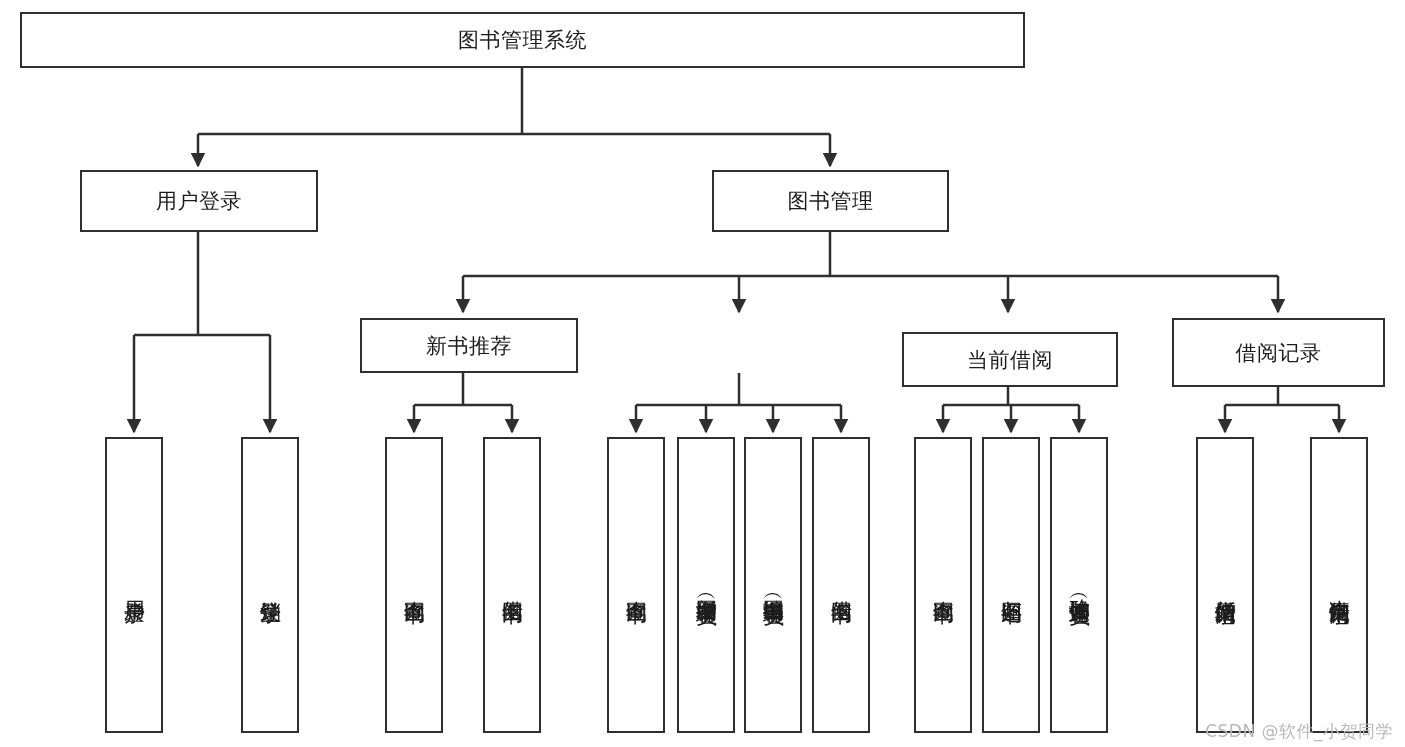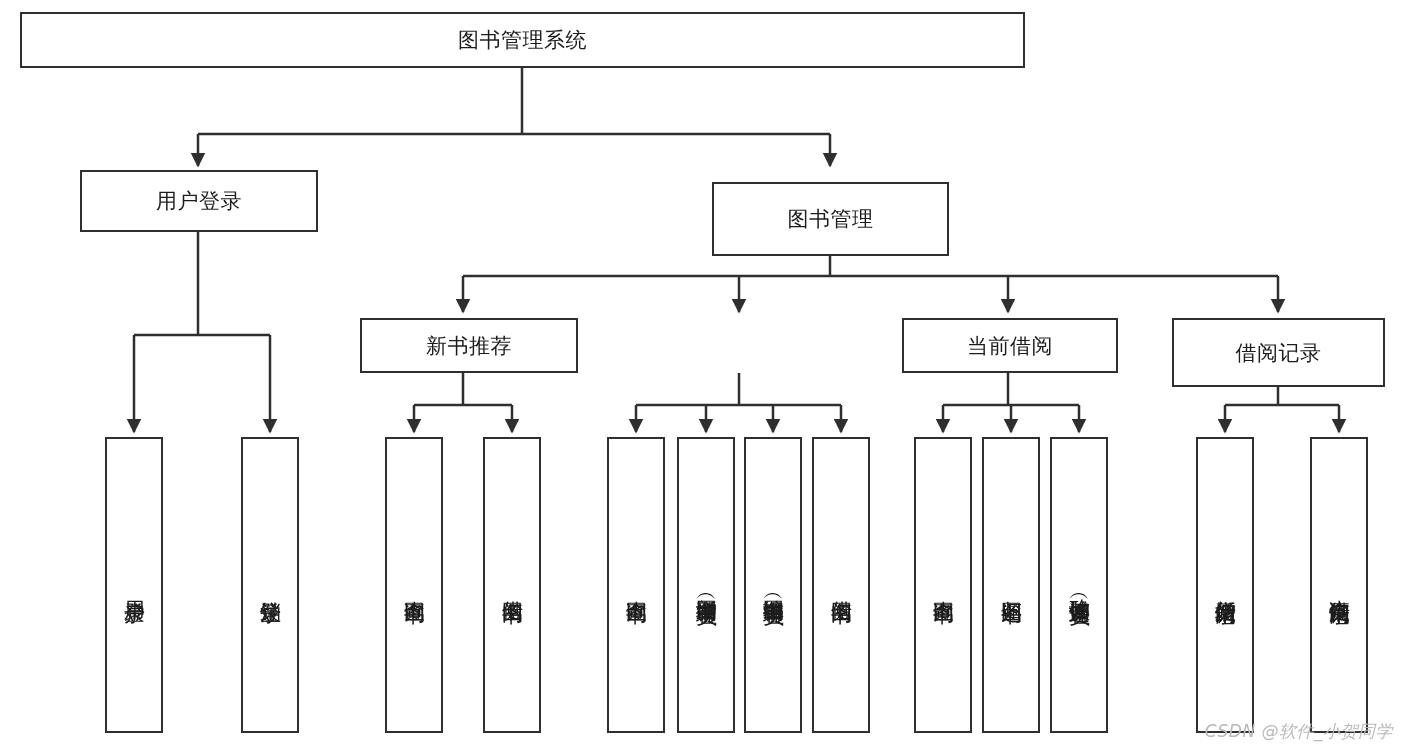--- a/index.html
+++ b/index.html
@@ -50,21 +50,20 @@
   }
   .watermark {
     position: absolute;
     right: 12px;
     bottom: 4px;
     font-size: 17px;
     color: #b9b9b9;
     letter-spacing: 0.5px;
     white-space: nowrap;
     pointer-events: none;
-    font-style: italic;
   }
 </style>
 </head>
 <body>
 
 <div id="diagram-root">
 
   <svg id="tree-svg" viewBox="0 0 1405 747" xmlns="http://www.w3.org/2000/svg">
     <defs>
       <marker id="arrow" viewBox="0 0 10 10" refX="9" refY="5" markerWidth="6" markerHeight="6" orient="auto-start-reverse">
@@ -111,24 +110,24 @@
       <path d="M 1278 373 L 1278 405"></path>
       <path d="M 1225 405 L 1339 405"></path>
       <path d="M 1225 405 L 1225 432" marker-end="url(#arrow)"></path>
       <path d="M 1339 405 L 1339 432" marker-end="url(#arrow)"></path>
     </g>
   </svg>
 
   <div class="node-box node-h" style="left:20px; top:12px; width:1005px; height:56px;">图书管理系统</div>
 
   <div class="node-box node-h" style="left:80px; top:170px; width:238px; height:62px;">用户登录</div>
-  <div class="node-box node-h" style="left:712px; top:170px; width:237px; height:74px;margin-top:12px;">图书管理</div>
+  <div class="node-box node-h" style="left:712px; top:170px; width:237px; height:62px;">图书管理</div>
 
   <div class="node-box node-h" style="left:360px; top:318px; width:218px; height:55px;">新书推荐</div>
-  <div class="node-box node-h" style="left:902px; top:318px; width:216px; height:55px;text-align:center;">当前借阅</div>
+  <div class="node-box node-h" style="left:902px; top:332px; width:216px; height:55px;text-align:center;">当前借阅</div>
   <div class="node-box node-h" style="left:1172px; top:318px; width:213px; height:69px;">借阅记录</div>
 
   <div class="node-box node-v" style="left:105px; top:437px; width:58px; height:296px;">用户登录</div>
   <div class="node-box node-v" style="left:241px; top:437px; width:58px; height:296px;">注销登录</div>
 
   <div class="node-box node-v" style="left:385px; top:437px; width:58px; height:296px;">查询图书</div>
   <div class="node-box node-v" style="left:483px; top:437px; width:58px; height:296px;">借阅图书</div>
 
   <div class="node-box node-v" style="left:607px; top:437px; width:58px; height:296px;">查询图书</div>
   <div class="node-box node-v" style="left:677px; top:437px; width:58px; height:296px;">新增图书（管理员）</div>

